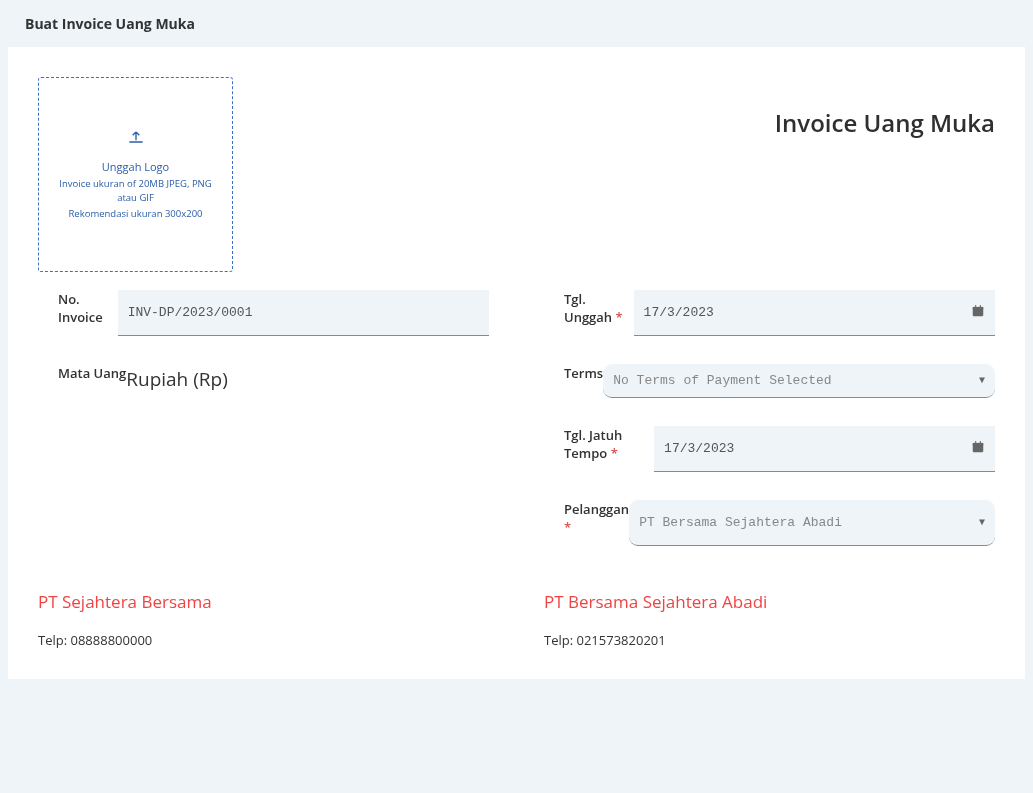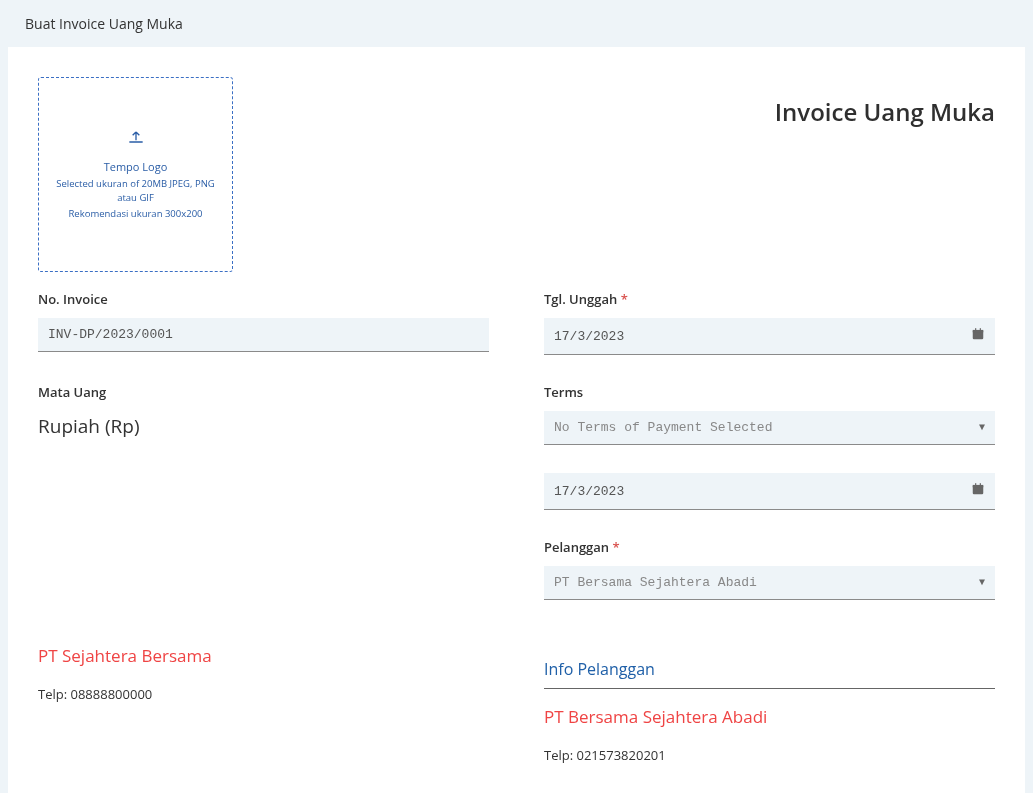--- a/index.html
+++ b/index.html
@@ -8,21 +8,21 @@
     padding: 0;
   }
   body {
     font-family: "Segoe UI", "Open Sans", Arial, sans-serif;
     background: #eef4f8;
     color: #3a3a3a;
     font-size: 13px;
   }
   .page-title {
     padding: 14px 25px;
-    font-weight: 400;
+    font-weight: 700;
     font-size: 14px;
     color: #333;
   }
   .card {
     background: #fff;
     margin: 0 8px 8px 8px;
     padding: 0;
   }
   .content {
     padding: 30px;
@@ -62,31 +62,31 @@
   .upload-box .up-sub {
     color: #2a5da6;
     font-size: 9.5px;
     line-height: 1.5;
     margin-top: 2px;
   }
   .invoice-heading {
     font-size: 24px;
     font-weight: 600;
     color: #2f2f2f;
-    margin-top: 18px;
+    margin-top: 29px;
   }
   .form-grid {
     display: grid;
     grid-template-columns: 1fr 1fr;
     column-gap: 55px;
     row-gap: 28px;
   }
   .field {
     display: flex;
-    flex-direction: column;
+    margin-left: 20px;
   }
   .field-label {
     font-size: 13px;
     font-weight: 600;
     color: #333;
     margin-bottom: 10px;
   }
   .req {
     color: #d9534f;
   }
@@ -99,20 +99,21 @@
     color: #555;
     display: flex;
     align-items: center;
     justify-content: space-between;
     width: 100%;
     font-family: Liberation Mono, monospace;
     outline: none;
   }
   .input-like.placeholder {
     color: #888;
+    border-radius: 9px;
   }
   .static-value {
     font-size: 19px;
     color: #333;
     margin-top: 2px;
   }
   .dropdown-arrow {
     font-size: 10px;
     color: #666;
   }
@@ -151,22 +152,22 @@
 <div class="card">
   <div class="content">
 
     <div class="top-row">
       <div class="upload-box">
         <span>
           <svg viewBox="0 0 24 24">
               <path d="M12 16V6M12 6l-4 4M12 6l4 4M4 18h16"></path>
             </svg>
         </span>
-        <div class="up-title">Tempo Logo</div>
-        <div class="up-sub">Selected ukuran of 20MB JPEG, PNG atau GIF</div>
+        <div class="up-title">Unggah Logo</div>
+        <div class="up-sub">Invoice ukuran of 20MB JPEG, PNG atau GIF</div>
         <div class="up-sub">Rekomendasi ukuran 300x200</div>
       </div>
       <div class="invoice-heading">Invoice Uang Muka</div>
     </div>
 
     <div class="form-grid">
 
       <div class="field left-col">
         <div class="field-label">No. Invoice</div>
         <input class="input-like" value="INV-DP/2023/0001" style="">
@@ -193,20 +194,21 @@
       <div class="field right-col">
         <div class="field-label">Terms</div>
         <div class="input-like placeholder">
           <span>No Terms of Payment Selected</span>
           <span class="dropdown-arrow">▼</span>
         </div>
       </div>
 
       <div class="left-col"></div>
       <div class="field right-col">
+        <div class="field-label"><span>Tgl. Jatuh Tempo</span> <span class="req">*</span></div>
         <div class="input-like">
           <span>17/3/2023</span>
           <span class="cal-icon">
             <svg viewBox="0 0 24 24">
                 <rect x="3" y="5" width="18" height="16" rx="2"></rect>
                 <rect x="3" y="5" width="18" height="4" fill="#666"></rect>
                 <rect x="7" y="2" width="2" height="5" fill="#666"></rect>
                 <rect x="15" y="2" width="2" height="5" fill="#666"></rect>
               </svg>
           </span>
@@ -220,21 +222,20 @@
           <span>PT Bersama Sejahtera Abadi</span>
           <span class="dropdown-arrow">▼</span>
         </div>
       </div>
 
       <div class="left-col">
         <div class="company-name">PT Sejahtera Bersama</div>
         <div class="company-phone">Telp: 08888800000</div>
       </div>
       <div class="right-col">
-        <div class="section-title">Info Pelanggan</div>
         <div class="company-name">PT Bersama Sejahtera Abadi</div>
         <div class="company-phone">Telp: 021573820201</div>
       </div>
 
     </div>
 
   </div>
 </div>
 
 </body></html>

